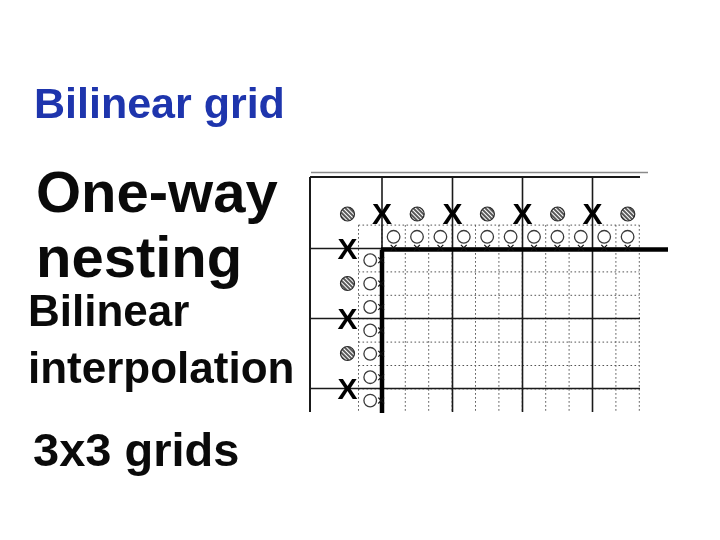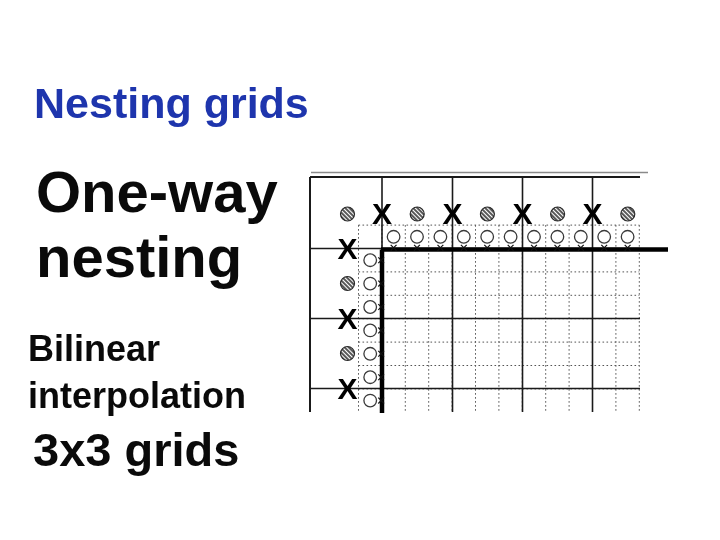--- a/index.html
+++ b/index.html
@@ -11,31 +11,31 @@
   .slide{position:absolute;inset:0;}
   .title{
     position:absolute;left:34px;top:52px;
     font-weight:bold;font-size:43px;line-height:1.05;
     white-space:nowrap;
   }
   .bullet{
     position:absolute;font-weight:bold;color:#0a0a0a;
   }
   .b1{left:36px;top:160px;width:260px;font-size:58px;line-height:1.12;}
-  .b2{left:28px;top:282px;width:294px;font-size:36px;line-height:1.3;margin-top:44px;}
+  .b2{left:28px;top:282px;width:294px;font-size:44px;line-height:1.3;}
   .b3{left:33px;top:424px;font-size:47px;line-height:1.1;white-space:nowrap;text-align:center;}
   #diagram-svg{
     position:absolute;left:300px;top:168px;width:380px;height:252px;
   }
 </style>
 </head>
 <body style="background: rgb(255, 255, 255);">
 
 <div class="slide">
-  <h1 class="title" style="color: rgb(30, 53, 173);">Nesting grids</h1>
+  <h1 class="title" style="color: rgb(30, 53, 173);">Bilinear grid</h1>
   <div class="bullet b1">One-way nesting</div>
   <div class="bullet b2">Bilinear interpolation</div>
   <div class="bullet b3">3x3 grids</div>
   <svg id="diagram-svg" viewBox="300 168 380 252" xmlns="http://www.w3.org/2000/svg">
       <defs>
         <pattern id="hatchPat" patternUnits="userSpaceOnUse" width="3" height="3" patternTransform="rotate(-45)">
           <rect x="0" y="0" width="3" height="3" fill="#ffffff"></rect>
           <line x1="1" y1="0" x2="1" y2="3" stroke="#111111" stroke-width="1.4"></line>
         </pattern>
       </defs>

